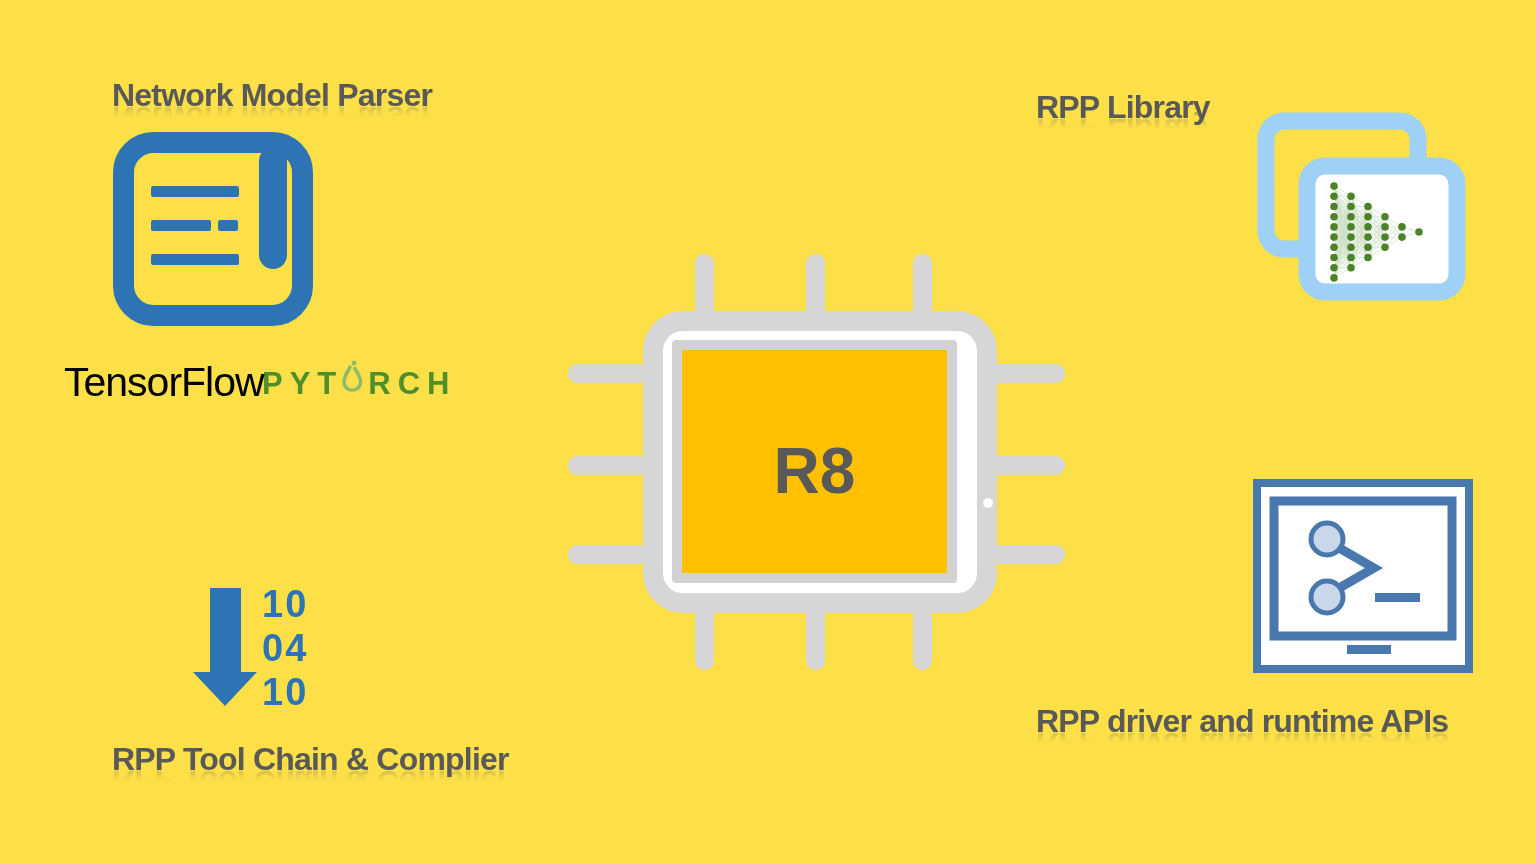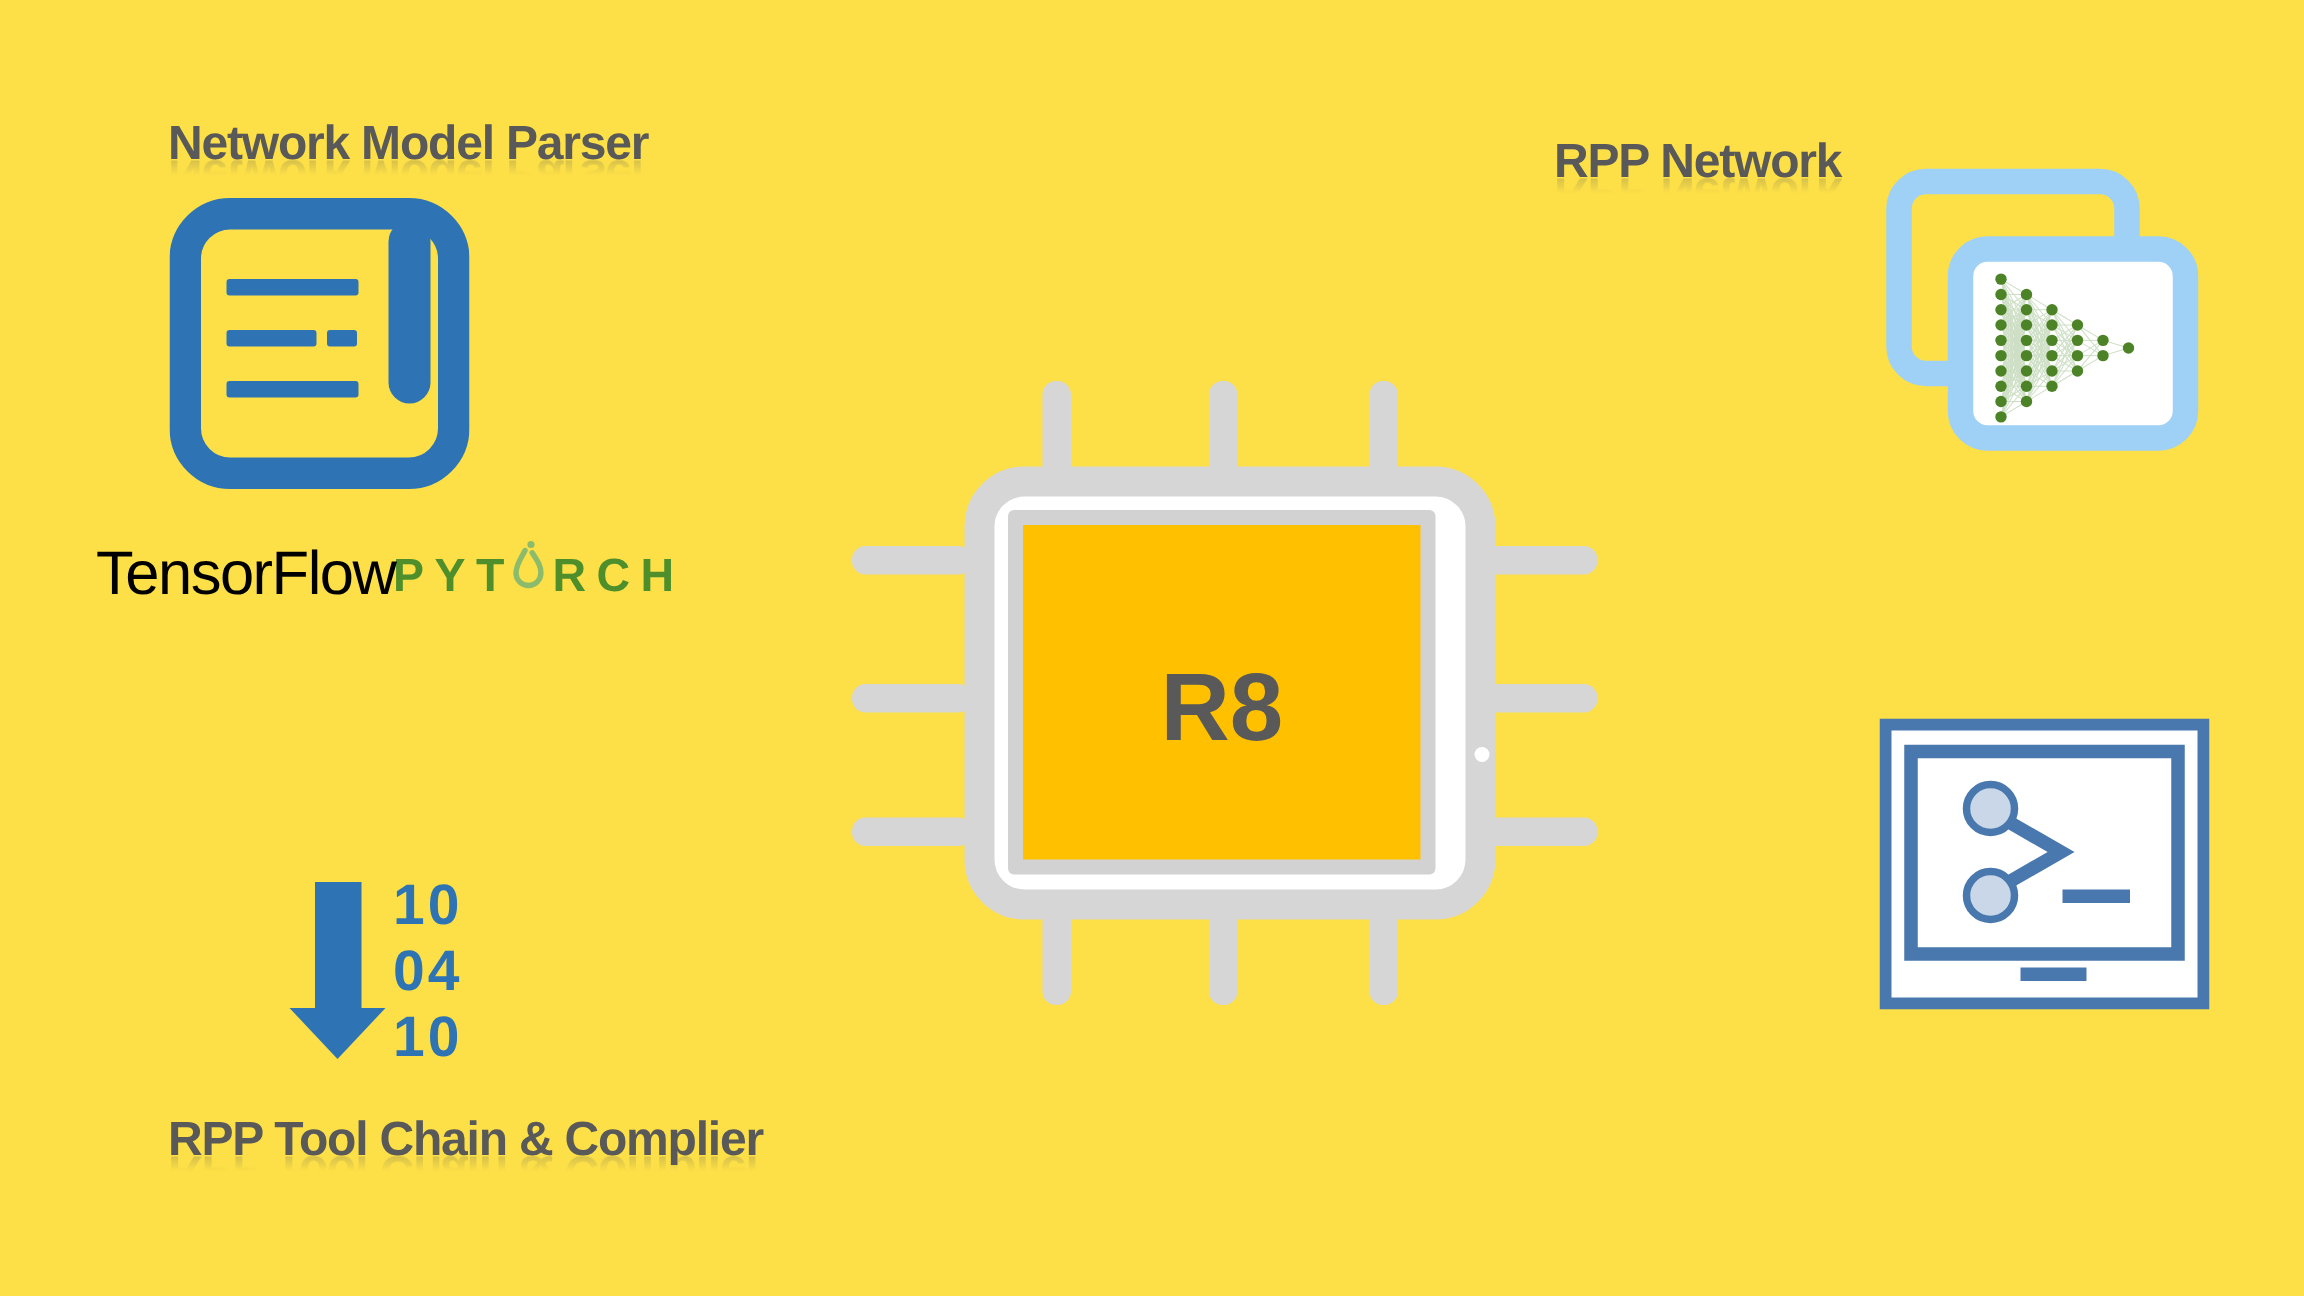--- a/index.html
+++ b/index.html
@@ -73,21 +73,21 @@
       <rect x="430" y="214" width="75" height="19" rx="9"></rect>
       <rect x="430" y="303" width="75" height="19" rx="9"></rect>
     </g>
     <rect x="93" y="79" width="334" height="282" rx="30" fill="#ffffff" stroke="#D6D6D6" stroke-width="20"></rect>
     <rect x="112" y="98" width="285" height="243" rx="4" fill="#D2D2D2"></rect>
     <rect x="122" y="108" width="265" height="223" fill="#FFC000"></rect>
     <circle cx="428" cy="261" r="5" fill="#ffffff"></circle>
   </svg>
   <div class="abs chip-label" style="left:682px;top:350px;width:265px;height:241px;">R8</div>
 
-  <div class="abs title reflect" style="left:1036px;top:90px;">RPP Network</div>
+  <div class="abs title reflect" style="left:1036px;top:90px;">RPP Library</div>
 
   <svg class="abs" style="left:1248px;top:110px;" width="222" height="196" viewBox="0 0 222 196">
     <rect x="18" y="11" width="152" height="128" rx="18" fill="none" stroke="#9FD1F6" stroke-width="17"></rect>
     <rect x="59" y="56" width="150" height="126" rx="18" fill="#ffffff" stroke="#9FD1F6" stroke-width="17"></rect>
     <g>
         <g stroke="#C9DCC0" stroke-width="0.7" opacity="0.9">
           <line x1="86" y1="76.1" x2="103" y2="86.30000000000001"></line>
           <line x1="86" y1="76.1" x2="103" y2="96.50000000000001"></line>
           <line x1="86" y1="76.1" x2="103" y2="106.70000000000002"></line>
           <line x1="86" y1="76.1" x2="103" y2="116.9"></line>
@@ -291,20 +291,21 @@
     <rect x="21" y="22" width="178" height="135" fill="#ffffff" stroke="#4878AD" stroke-width="9"></rect>
     <g>
       <path d="M88 70 L121 89 L88 108" fill="none" stroke="#4878AD" stroke-width="9"></path>
       <circle cx="74" cy="60" r="16" fill="#C9D7E9" stroke="#4878AD" stroke-width="5"></circle>
       <circle cx="74" cy="118" r="16" fill="#C9D7E9" stroke="#4878AD" stroke-width="5"></circle>
     </g>
     <rect x="122" y="114" width="45" height="9" fill="#4878AD"></rect>
     <rect x="94" y="166" width="44" height="9" fill="#4878AD"></rect>
   </svg>
 
+  <div class="abs title reflect" style="left:1036px;top:704px;">RPP driver and runtime APIs</div>
 
   <svg class="abs" style="left:190px;top:588px;" width="70" height="120" viewBox="0 0 70 120">
     <rect x="20" y="0" width="31" height="86" fill="#2E74B5"></rect>
     <polygon points="3,84 67,84 35,118" fill="#2E74B5"></polygon>
   </svg>
 
   <div class="abs binary" style="left:262px;top:585px;">10</div>
   <div class="abs binary" style="left:262px;top:629px;">04</div>
   <div class="abs binary" style="left:262px;top:673px;">10</div>
 

